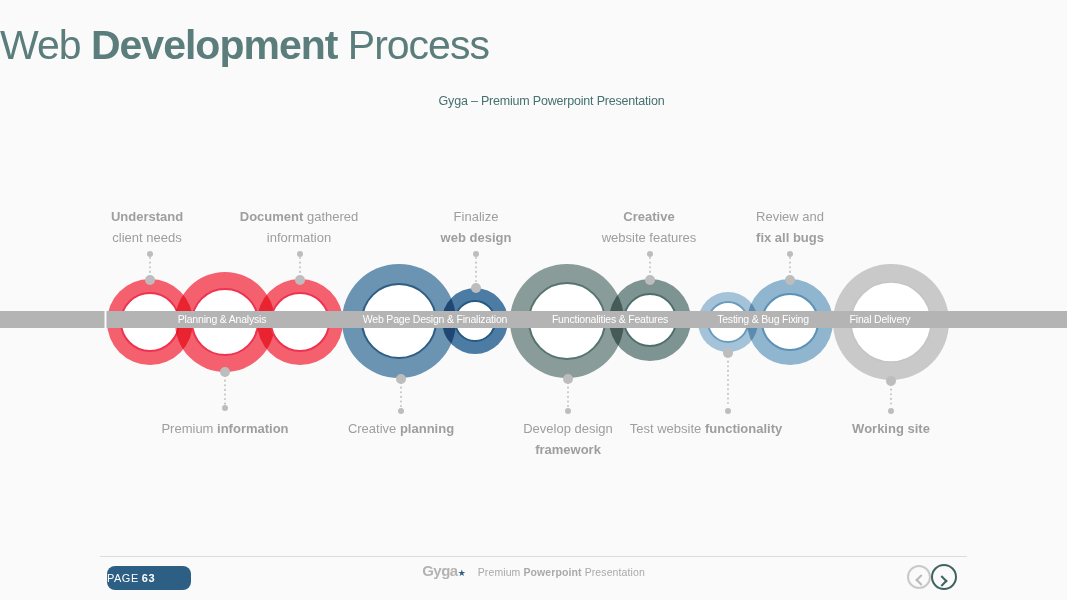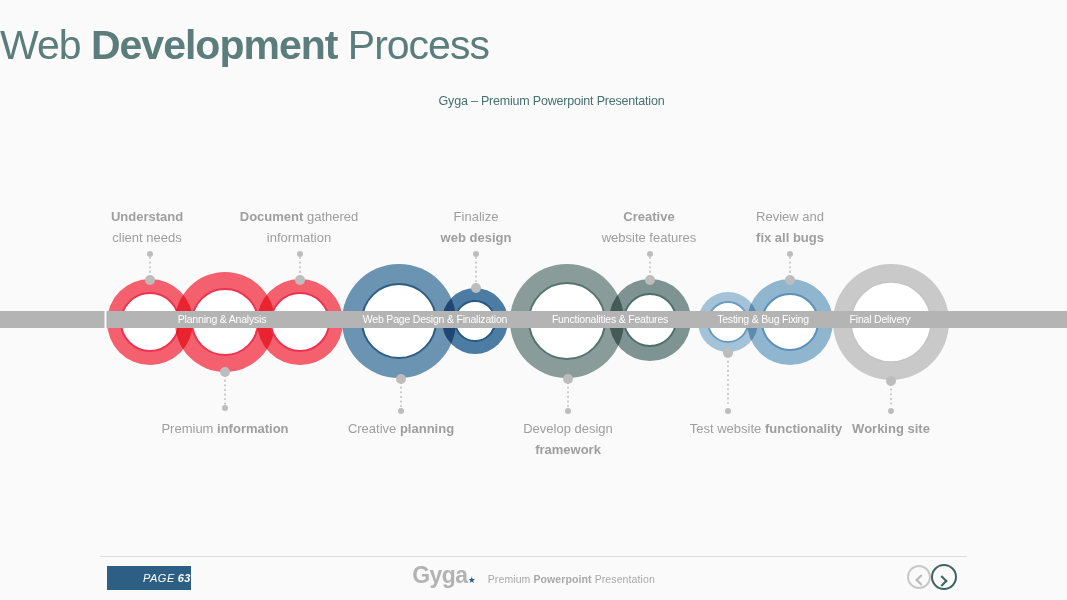--- a/index.html
+++ b/index.html
@@ -38,28 +38,28 @@
   .callout.top{top:206px;}
   .callout.bottom{top:418px;}
 
   
   .footline{
     position:absolute;left:100px;top:556px;width:867px;height:1px;
     background:#dcdcdc;
   }
   .pagepill{
     position:absolute;left:107px;top:566px;width:84px;height:24px;
-    border-radius:0;background:#2d5f85;color:#fff;
-    font-size:11px;line-height:24px;text-align:right;letter-spacing:0.5px;font-style:italic;
+    border-radius:8px;background:#2d5f85;color:#fff;
+    font-size:11px;line-height:24px;text-align:left;letter-spacing:0.5px;
   }
   .pagepill .lbl{margin-right:3px;}
   .logo{
     position:absolute;top:562px;left:0;width:100%;text-align:center;
   }
-  .logo .brand{font-size:23px;font-weight:bold;color:#b3b3b3;letter-spacing:-0.5px;}
+  .logo .brand{font-size:15px;font-weight:bold;color:#b3b3b3;letter-spacing:-0.5px;}
   .logo .star{font-size:9px;color:#2e5f85;}
   .logo .tagline{font-size:10.5px;color:#a9a9a9;margin-left:12px;letter-spacing:0.1px;}
   .navbtn{
     position:absolute;box-sizing:border-box;border-radius:50%;
     background:transparent;padding:0;cursor:pointer;
   }
   .navbtn.prev{left:907px;top:565px;width:24px;height:24px;border:2px solid #c9c9c9;}
   .navbtn.next{left:931px;top:564px;width:26px;height:26px;border:2.5px solid #3f6360;}
   .chev{display:block;width:6px;height:6px;border-right:2px solid;border-bottom:2px solid;}
   .chev.left{border-color:#b9b9b9;transform:rotate(135deg);margin:6px 0 0 8px;}
@@ -179,21 +179,21 @@
   <div class="callout bottom" style="left:225px">
       <div><span>Premium </span><span class="b">information</span></div>
     </div>
   <div class="callout bottom" style="left:401px">
       <div><span>Creative </span><span class="b">planning</span></div>
     </div>
   <div class="callout bottom" style="left:568px">
       <div><span>Develop design</span></div>
       <div><span class="b">framework</span></div>
     </div>
-  <div class="callout bottom" style="left:766px">
+  <div class="callout bottom" style="left:706px">
       <div><span>Test website </span><span class="b">functionality</span></div>
     </div>
   <div class="callout bottom" style="left:891px">
       <div><span class="b">Working site</span></div>
     </div>
 
   <div class="footline"></div>
 
   <div class="pagepill"><span class="lbl">PAGE</span><span class="b">63</span></div>
 

